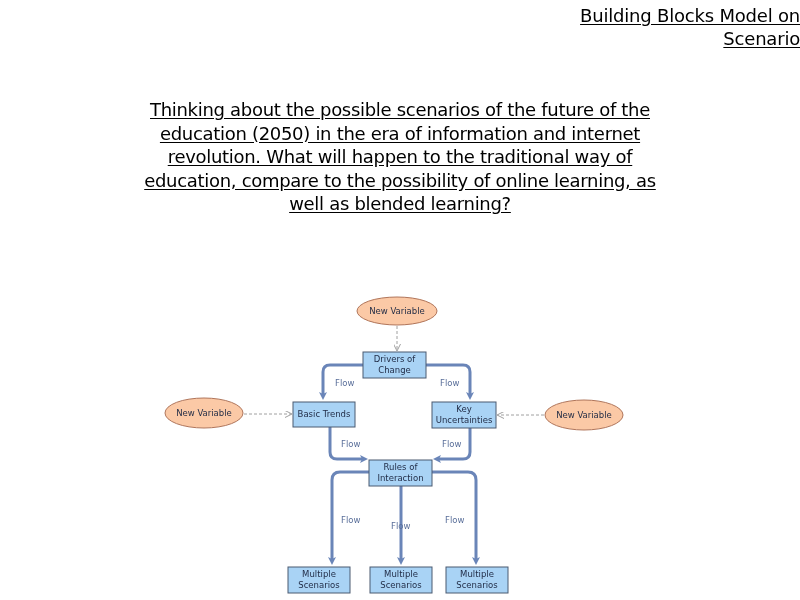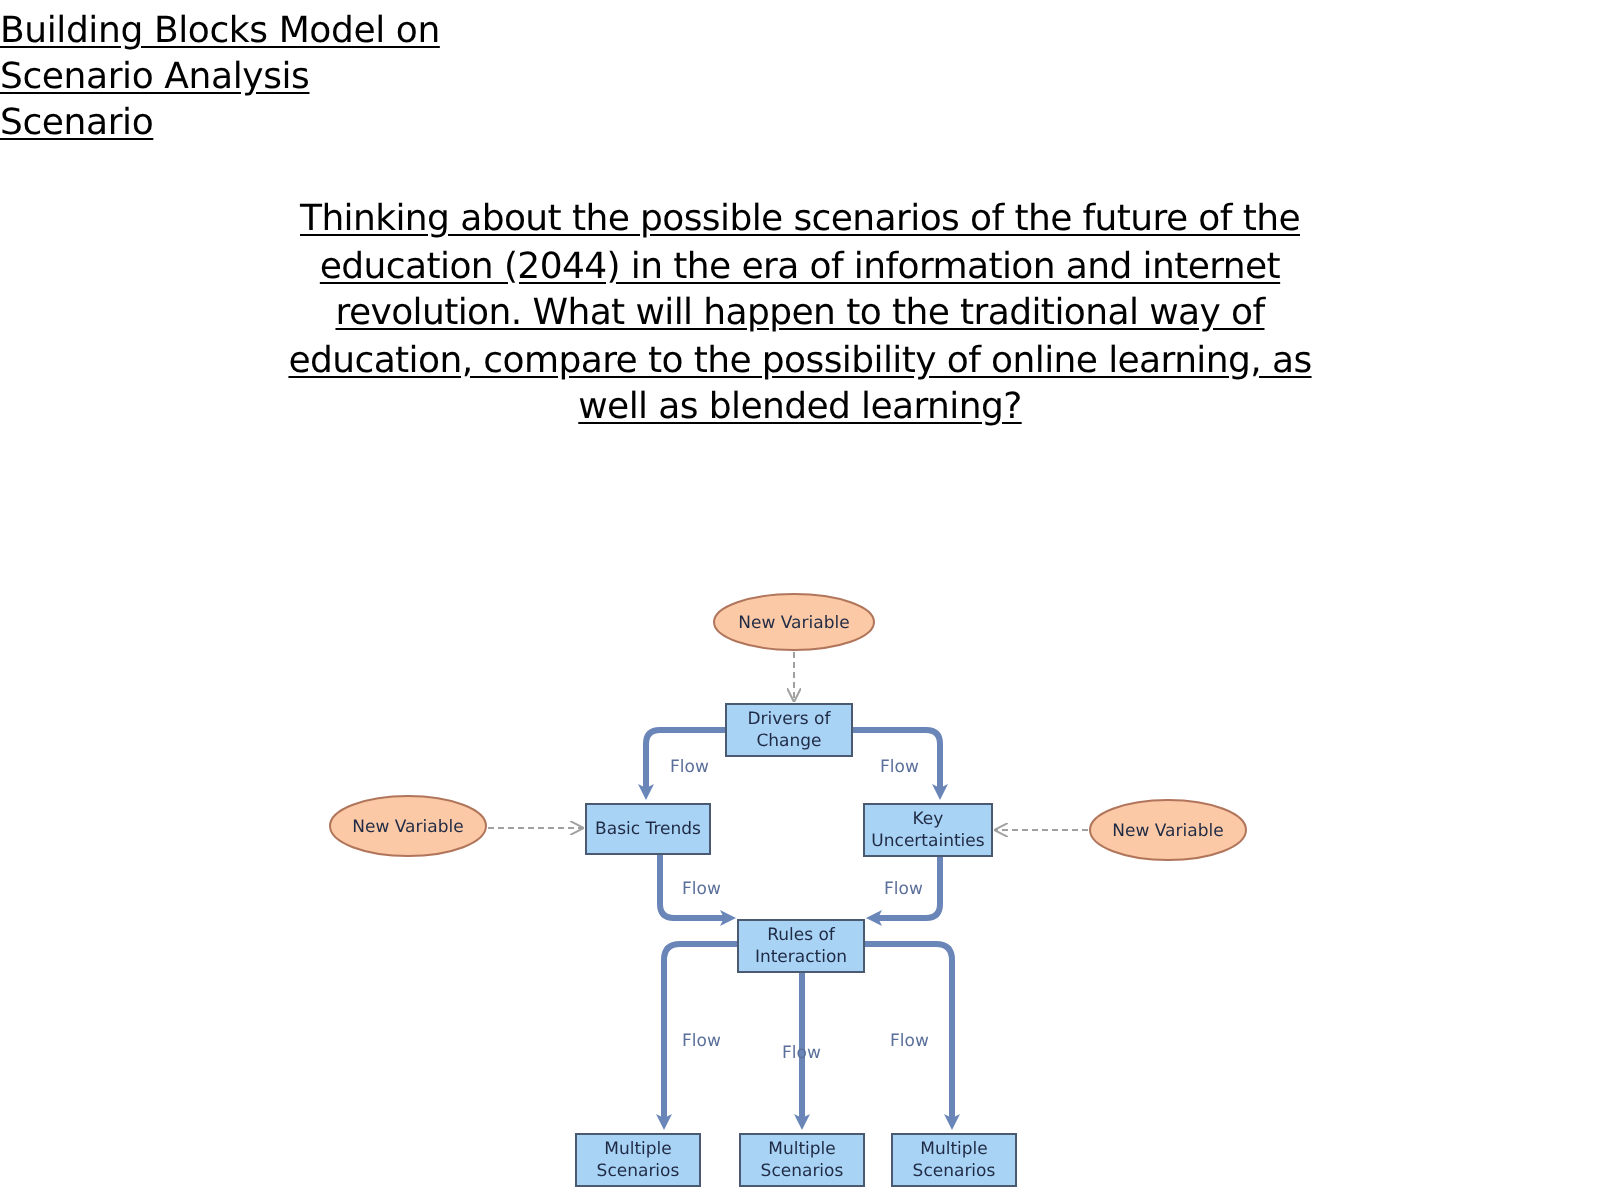--- a/index.html
+++ b/index.html
@@ -1,37 +1,36 @@
 <!DOCTYPE html>
 <html><head>
 <meta charset="utf-8">
 <style>
   html, body { margin: 0; padding: 0; background: #ffffff; }
   body { width: 800px; height: 600px; position: relative; overflow: hidden;
          font-family: "DejaVu Sans", sans-serif; color: #000; }
-  .title-block { position: absolute; left: 0; top: 4px; width: 800px; text-align: left; }
+  .title-block { position: absolute; left: 0; top: 4px; width: 800px; text-align: right; }
   .title-line { display: block; font-size: 18px; line-height: 23px; text-decoration: underline;
                 text-underline-offset: 2px; letter-spacing: -0.2px; }
   .question { position: absolute; left: 130px; top: 98px; width: 540px; text-align: center;
               font-size: 18px; line-height: 23.5px; text-decoration: underline;
               text-underline-offset: 2px; letter-spacing: -0.3px; }
   svg.diagram { position: absolute; left: 0; top: 0; }
   .node-text { font-family: "DejaVu Sans", sans-serif; font-size: 8.5px; fill: #1f2a44; }
   .flow-text { font-family: "DejaVu Sans", sans-serif; font-size: 8.5px; fill: #5a6f9a; }
 </style>
 </head>
 <body>
 
 <div class="title-block">
   <span class="title-line">Building Blocks Model on</span>
-  <span class="title-line">Scenario Analysis</span>
   <span class="title-line">Scenario</span>
 </div>
 
-<div class="question">Thinking about the possible scenarios of the future of the education (2044) in the era of information and internet revolution. What will happen to the traditional way of education, compare to the possibility of online learning, as well as blended learning?</div>
+<div class="question">Thinking about the possible scenarios of the future of the education (2050) in the era of information and internet revolution. What will happen to the traditional way of education, compare to the possibility of online learning, as well as blended learning?</div>
 
 <svg class="diagram" width="800" height="600" viewBox="0 0 800 600">
   <defs>
     <marker id="flowHead" markerWidth="8" markerHeight="8" refX="4" refY="4" orient="auto" markerUnits="userSpaceOnUse">
       <path d="M0,0 L8,4 L0,8 L2,4 Z" fill="#6a85b8"></path>
     </marker>
     <marker id="dashHead" markerWidth="7" markerHeight="7" refX="6" refY="3.5" orient="auto" markerUnits="userSpaceOnUse">
       <path d="M0,0 L7,3.5 L0,7" fill="none" stroke="#a0a0a0" stroke-width="1"></path>
     </marker>
   </defs>

